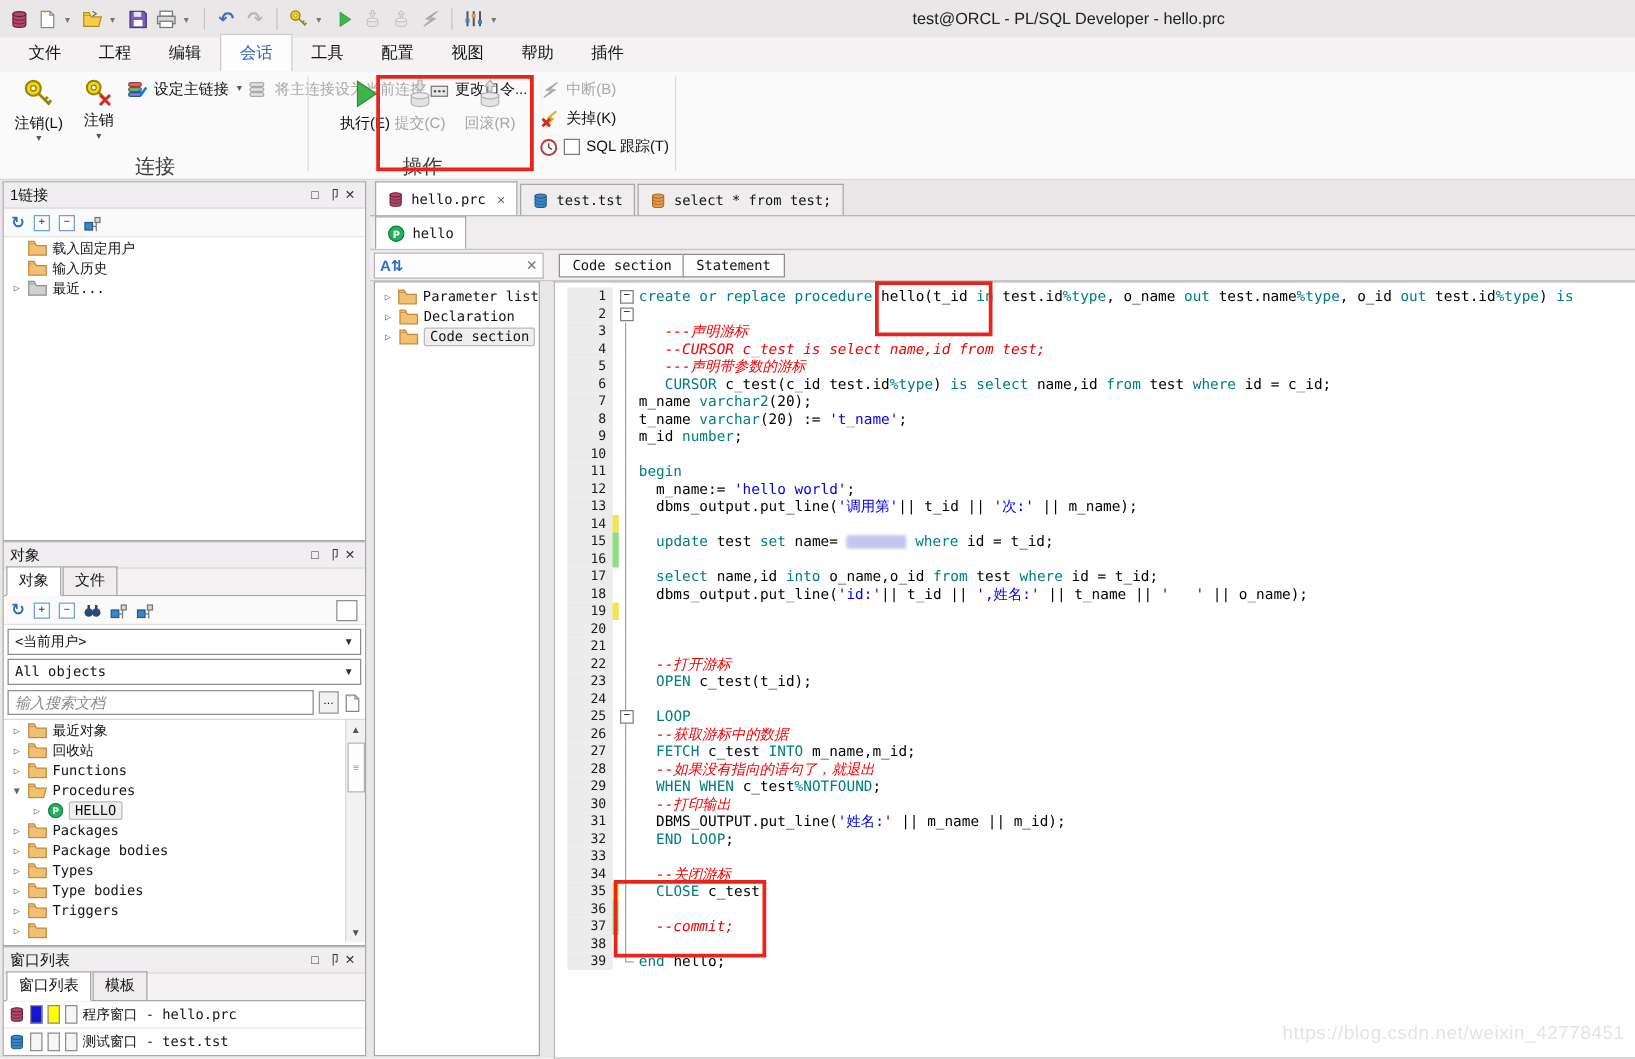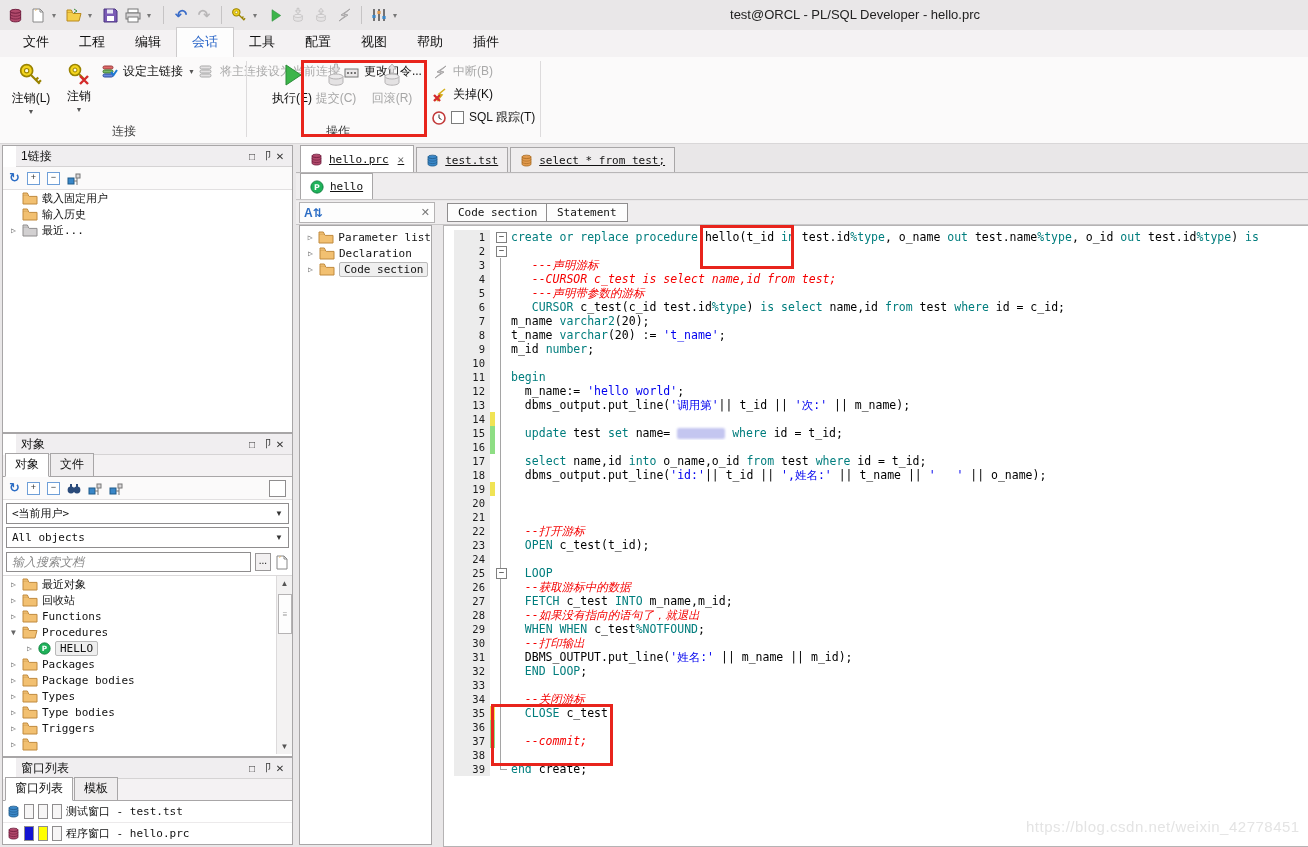--- a/index.html
+++ b/index.html
@@ -21,28 +21,28 @@
 
   
   .ribbon{position:absolute;left:0;top:57px;width:1308px;height:86px;background:#fbfafa;border-bottom:1px solid #d9d7d8;}
   .rb-big{position:absolute;top:5px;display:flex;flex-direction:column;align-items:center;gap:2px;font-size:12px;}
   .rb-big .lbl{white-space:nowrap;}
   .rb-big .drop{font-size:7px;color:#555;line-height:5px;}
   .rb-big.disabled .lbl{color:#a6a6a6;}
   .rb-stack{position:absolute;left:102px;top:6px;display:flex;flex-direction:row;gap:4px;}
   .rb-row{display:flex;align-items:center;gap:5px;font-size:12px;white-space:nowrap;}
   .rb-row.disabled{color:#a9a9a9;}
-  .rb-grouplbl{position:absolute;top:66px;text-align:center;font-size:12px;color:#3c3c3c;}
+  .rb-grouplbl{position:absolute;top:66px;text-align:center;font-size:16px;color:#3c3c3c;}
   .rb-vsep{position:absolute;top:4px;width:1px;height:76px;background:#dddbdc;}
   .rb-right{position:absolute;left:432px;top:6px;display:flex;flex-direction:column;gap:6px;}
   .checkbox{display:inline-block;width:11px;height:11px;border:1px solid #7c7c7c;background:#fff;}
 
   
   .panel{position:absolute;left:2px;width:291px;background:#fff;border:1px solid #a8a6a7;box-sizing:border-box;overflow:hidden;}
-  .panel-title{height:20px;background:#f0eef0;border-bottom:1px solid #d5d3d4;display:flex;align-items:center;padding:0 5px;font-size:12px;margin-left:13px;}
+  .panel-title{height:20px;background:#f0eef0;border-bottom:1px solid #d5d3d4;display:flex;align-items:center;padding:0 5px;font-size:12px;}
   .panel-title .pt{flex:1;}
   .wbtn{width:14px;text-align:center;color:#333;font-size:10px;cursor:default;}
   .panel-toolbar{height:22px;display:flex;align-items:center;gap:7px;padding:0 6px;background:#fbfafa;border-bottom:1px solid #e2e0e1;position:relative;}
   .sq-btn{width:11px;height:11px;border:1px solid #6f9fd8;background:#fff;color:#333;font-size:9px;line-height:9px;text-align:center;}
   .refresh{color:#2b6cc4;font-weight:bold;font-size:13px;line-height:12px;}
   .tabsrow{height:21px;display:flex;align-items:flex-end;padding-left:2px;background:#f4f2f3;border-bottom:1px solid #a8a6a7;}
   .wtab{padding:2px 9px 3px 9px;font-size:12px;border:1px solid #a8a6a7;border-bottom:none;background:#efedee;margin-right:1px;}
   .wtab.active{background:#fff;position:relative;top:1px;border-bottom:1px solid #fff;}
   .combo{margin:3px 3px 0 3px;height:19px;border:1px solid #8f8d8e;background:#fff;display:flex;align-items:center;padding:0 5px;font-size:12px;}
   .combo .cv{flex:1;font-family:"DejaVu Sans Mono",monospace;font-size:11px;}
@@ -57,21 +57,21 @@
   .scrollbar{position:absolute;right:0;top:0;bottom:0;width:15px;background:#f3f2f2;border-left:1px solid #dcdadb;}
   .sb-arrow{position:absolute;left:0;width:15px;height:15px;font-size:8px;color:#555;text-align:center;line-height:15px;}
   .sb-thumb{position:absolute;left:1px;width:12px;height:38px;top:18px;background:#fdfdfd;border:1px solid #b5b3b4;display:flex;align-items:center;justify-content:center;color:#999;font-size:8px;}
 
   
   .wlrow{display:flex;align-items:center;gap:4px;height:21px;padding-left:4px;border-bottom:1px solid #eceaeb;font-family:"DejaVu Sans Mono","DejaVu Sans",monospace;font-size:11px;white-space:nowrap;}
   .stq{width:8px;height:13px;border:1px solid #8f8d8e;display:inline-block;}
 
   
   .tabbar{position:absolute;left:296px;top:146px;width:1012px;height:27px;background:#e9e7e8;border-bottom:1px solid #b8b6b7;display:flex;align-items:flex-end;padding-left:4px;box-sizing:border-box;}
-  .etab{display:flex;align-items:center;gap:6px;padding:4px 9px;border:1px solid #a8a6a7;border-bottom:none;background:#efedee;margin-right:2px;font-family:"DejaVu Sans Mono","DejaVu Sans",monospace;font-size:11px;height:25px;box-sizing:border-box;text-decoration:underline;}
+  .etab{display:flex;align-items:center;gap:6px;padding:4px 9px;border:1px solid #a8a6a7;border-bottom:none;background:#efedee;margin-right:2px;font-family:"DejaVu Sans Mono","DejaVu Sans",monospace;font-size:11px;height:25px;box-sizing:border-box;}
   .etab.active{background:#fff;height:27px;}
   .etab .x{color:#666;font-size:11px;margin-left:3px;}
   .subtabbar{position:absolute;left:296px;top:174px;width:1012px;height:26px;background:#efedee;border-bottom:1px solid #c8c6c7;display:flex;align-items:flex-end;padding-left:4px;box-sizing:border-box;}
   .edtoolbar{position:absolute;left:296px;top:201px;width:1012px;height:23px;background:#efedee;border-bottom:1px solid #c8c6c7;}
   .navhead{position:absolute;left:3px;top:1px;width:136px;height:21px;background:#fdfdfd;border:1px solid #b5b3b4;display:flex;align-items:center;padding:0 4px;box-sizing:border-box;}
   .sortico{color:#2b6cc4;font-weight:bold;font-size:12px;}
   .btn{border:1px solid #8f8d8e;background:#fdfdfd;height:19px;line-height:17px;padding:0 10px;font-family:"DejaVu Sans Mono",monospace;font-size:11px;display:inline-block;box-sizing:border-box;}
 
   .navpanel{position:absolute;left:299px;top:225px;width:133px;height:620px;background:#fff;border:1px solid #a8a6a7;box-sizing:border-box;padding-top:3px;}
 
@@ -521,39 +521,39 @@
       <span class="wbtn">卩</span>
       <span class="wbtn">✕</span>
     </div>
     <div class="tabsrow" id="wl-tabs">
         <div class="wtab active">窗口列表</div>
         <div class="wtab">模板</div>
       </div>
     <div id="wl-rows">
         <div class="wlrow">
           <span><svg class="icon-svg" width="13" height="13" viewBox="0 0 16 16">
+              <path d="M2.5 3.5v9c0 1.3 2.5 2.3 5.5 2.3s5.5-1 5.5-2.3v-9z" fill="#b1496b" stroke="#6d1b3c"></path>
+              <ellipse cx="8" cy="3.5" rx="5.5" ry="2.1" fill="#b1496b" stroke="#6d1b3c"></ellipse>
+              <path d="M2.5 6.6c0 1.3 2.5 2.2 5.5 2.2s5.5-.9 5.5-2.2M2.5 9.6c0 1.3 2.5 2.2 5.5 2.2s5.5-.9 5.5-2.2" fill="none" stroke="#6d1b3c" stroke-width="0.8"></path>
+            </svg></span>
+          <span class="stq" style="background: rgb(20, 20, 210);"></span>
+          <span class="stq" style="background: rgb(255, 255, 0);"></span>
+          <span class="stq" style="background: rgb(247, 246, 246);"></span>
+          <span>程序窗口 - hello.prc</span>
+        </div>
+        <div class="wlrow">
+          <span><svg class="icon-svg" width="13" height="13" viewBox="0 0 16 16">
               <path d="M2.5 3.5v9c0 1.3 2.5 2.3 5.5 2.3s5.5-1 5.5-2.3v-9z" fill="#3a87c8" stroke="#1f5a8a"></path>
               <ellipse cx="8" cy="3.5" rx="5.5" ry="2.1" fill="#3a87c8" stroke="#1f5a8a"></ellipse>
               <path d="M2.5 6.6c0 1.3 2.5 2.2 5.5 2.2s5.5-.9 5.5-2.2M2.5 9.6c0 1.3 2.5 2.2 5.5 2.2s5.5-.9 5.5-2.2" fill="none" stroke="#1f5a8a" stroke-width="0.8"></path>
             </svg></span>
           <span class="stq" style="background: rgb(247, 246, 246);"></span>
           <span class="stq" style="background: rgb(247, 246, 246);"></span>
           <span class="stq" style="background: rgb(247, 246, 246);"></span>
           <span>测试窗口 - test.tst</span>
-        </div>
-        <div class="wlrow">
-          <span><svg class="icon-svg" width="13" height="13" viewBox="0 0 16 16">
-              <path d="M2.5 3.5v9c0 1.3 2.5 2.3 5.5 2.3s5.5-1 5.5-2.3v-9z" fill="#b1496b" stroke="#6d1b3c"></path>
-              <ellipse cx="8" cy="3.5" rx="5.5" ry="2.1" fill="#b1496b" stroke="#6d1b3c"></ellipse>
-              <path d="M2.5 6.6c0 1.3 2.5 2.2 5.5 2.2s5.5-.9 5.5-2.2M2.5 9.6c0 1.3 2.5 2.2 5.5 2.2s5.5-.9 5.5-2.2" fill="none" stroke="#6d1b3c" stroke-width="0.8"></path>
-            </svg></span>
-          <span class="stq" style="background: rgb(20, 20, 210);"></span>
-          <span class="stq" style="background: rgb(255, 255, 0);"></span>
-          <span class="stq" style="background: rgb(247, 246, 246);"></span>
-          <span>程序窗口 - hello.prc</span>
         </div>
       </div>
   </div>
 
   <div class="tabbar" id="ed-tabs">
       <div class="etab active">
         <span><svg class="icon-svg" width="13" height="13" viewBox="0 0 16 16">
             <path d="M2.5 3.5v9c0 1.3 2.5 2.3 5.5 2.3s5.5-1 5.5-2.3v-9z" fill="#b1496b" stroke="#6d1b3c"></path>
             <ellipse cx="8" cy="3.5" rx="5.5" ry="2.1" fill="#b1496b" stroke="#6d1b3c"></ellipse>
             <path d="M2.5 6.6c0 1.3 2.5 2.2 5.5 2.2s5.5-.9 5.5-2.2M2.5 9.6c0 1.3 2.5 2.2 5.5 2.2s5.5-.9 5.5-2.2" fill="none" stroke="#6d1b3c" stroke-width="0.8"></path>
@@ -856,21 +856,21 @@
       <div class="crow">
         <span class="g">38</span>
         <span class="mk"></span>
         <span class="fold pipe"></span>
         <span class="code"></span>
       </div>
       <div class="crow">
         <span class="g">39</span>
         <span class="mk"></span>
         <span class="fold end"></span>
-        <span class="code"><span class="k">end</span><span class=""> create;</span></span>
+        <span class="code"><span class="k">end</span><span class=""> hello;</span></span>
       </div>
     </div>
 
   <div class="annot" id="annot-commit"></div>
   <div class="annot" id="annot-hello"></div>
   <div class="annot" id="annot-close"></div>
 
   <div class="watermark">https://blog.csdn.net/weixin_42778451</div>
 </div>
 

